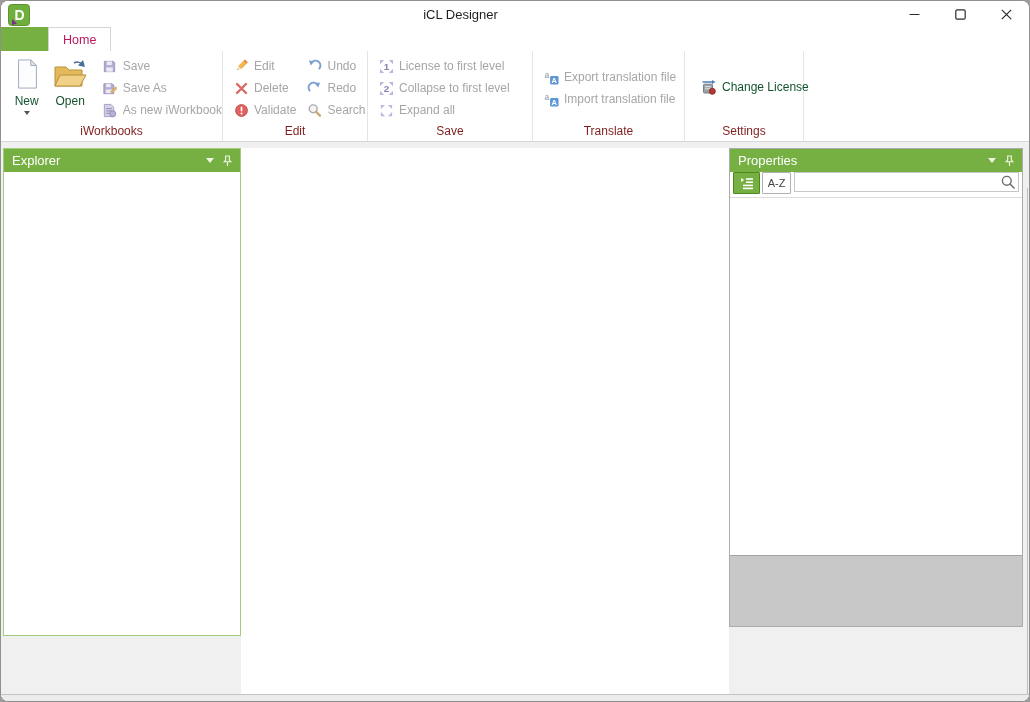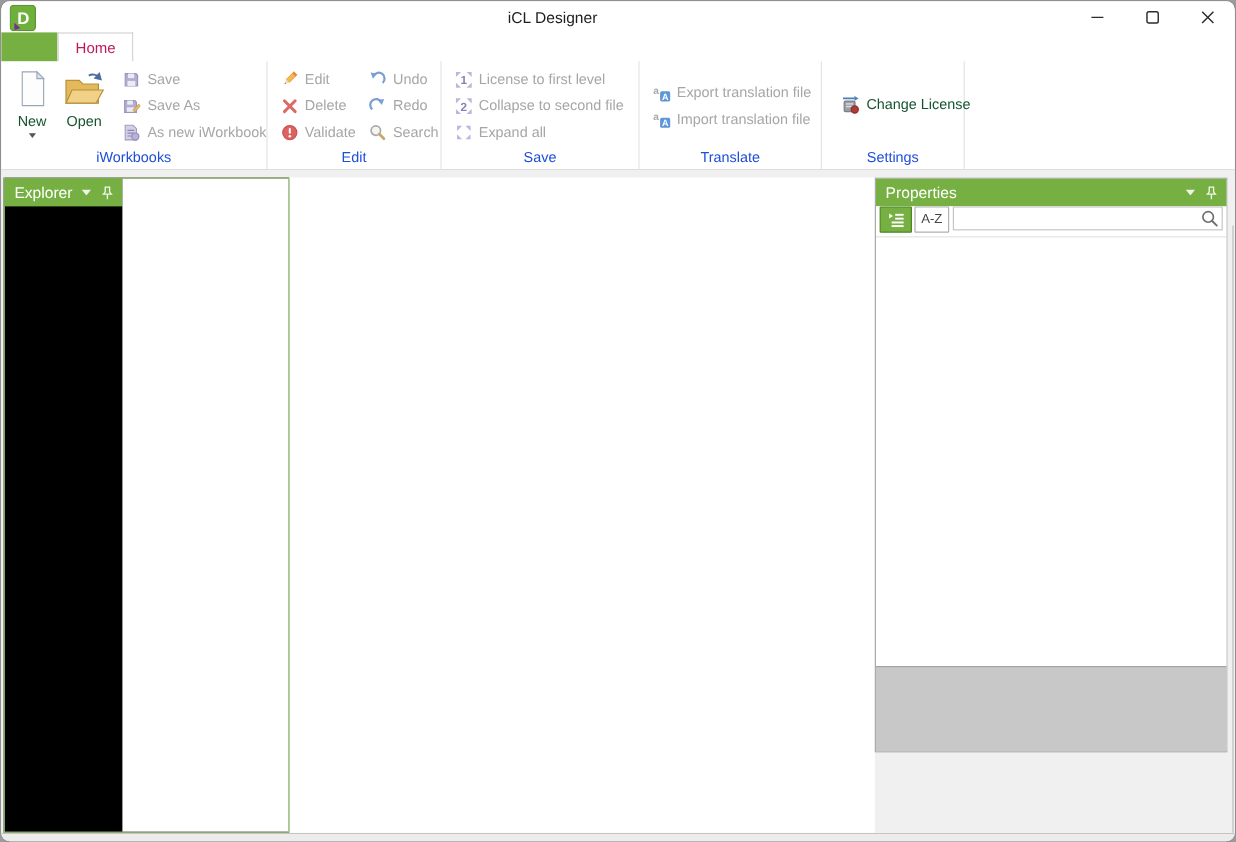--- a/index.html
+++ b/index.html
@@ -15,21 +15,21 @@
 
   
   .tabrow{height:24px;display:flex;background:#fff;position:relative;}
   .appmenu{width:47px;height:24px;background:#76b043;}
   .tab{height:24px;padding:0 14px;display:flex;align-items:center;font-size:12.5px;color:#be185d;}
   .tab.active{background:#fff;border:1px solid #d5d5d5;border-bottom:none;}
 
   
   .ribbon{height:91px;background:#fff;border-bottom:1px solid #d6d6d6;display:flex;}
   .rgroup{position:relative;height:100%;border-right:1px solid #e4e4e4;}
-  .rgroup-label{position:absolute;bottom:3px;left:0;right:0;text-align:center;font-size:12px;color:#1d4ed8;}
+  .rgroup-label{position:absolute;bottom:3px;left:0;right:0;text-align:center;font-size:12px;color:#7f1d1d;}
   .g-iworkbooks{width:222px;display:flex;align-items:flex-start;padding:4px 0 0 6px;}
   .g-edit{width:145px;display:flex;padding:4px 0 0 10px;}
   .g-view{width:165px;display:flex;flex-direction:column;padding:4px 0 0 10px;}
   .g-translate{width:152px;display:flex;flex-direction:column;padding:15px 0 0 10px;}
   .g-settings{width:119px;display:flex;padding:25px 0 0 16px;}
   .g-filler{flex:1;border-right:none;}
   .rcol{display:flex;flex-direction:column;}
   .rcol+.rcol{margin-left:10px;}
 
   .rbtn{display:flex;align-items:center;cursor:default;}
@@ -43,21 +43,21 @@
 
   
   .gapstrip{height:6px;background:#f0f0f0;}
   .dock{position:relative;height:546px;background:#f0f0f0;}
   .center-canvas{position:absolute;left:240px;top:0;width:488px;height:546px;background:#fff;}
 
   .panel-header{height:23px;background:#76b043;display:flex;align-items:center;padding:0 7px 0 8px;}
   .panel-title{flex:1;font-size:13px;color:#fff;}
   .ph-icon{display:flex;align-items:center;justify-content:center;margin-left:8px;cursor:default;}
 
-  .explorer{position:absolute;left:2px;top:0;width:238px;height:546px;background:#000000;border:1px solid #a2cd7e;display:flex;flex-direction:row;}
+  .explorer{position:absolute;left:2px;top:0;width:238px;height:488px;background:#f9a8d4;border:1px solid #a2cd7e;display:flex;flex-direction:column;}
   .explorer-body{flex:1;background:#fff;}
 
   .properties{position:absolute;left:728px;top:0;width:294px;height:479px;background:#fff;border:1px solid #ababab;display:flex;flex-direction:column;}
   .prop-toolbar{height:26px;display:flex;padding:0 3px;border-bottom:1px solid #dcdcdc;background:#fff;}
   .tbtn{height:22px;display:flex;align-items:center;justify-content:center;cursor:default;}
   .tbtn.cat{width:27px;background:#76b043;border:1px solid #4c8822;border-radius:1px;}
   .tbtn.az{width:29px;background:#fff;border:1px solid #b0b0b0;border-radius:1px;margin-left:2px;font-size:11px;color:#444;}
   .propsearch-wrap{flex:1;height:20px;margin-left:3px;border:1px solid #c6c6c6;display:flex;align-items:center;background:#fff;}
   .propsearch{flex:1;height:16px;border:none;outline:none;font-size:12px;padding:0 4px;min-width:0;}
   .searchglyph{width:16px;height:16px;margin-right:2px;flex:0 0 auto;}
@@ -249,21 +249,21 @@
       <div class="rbtn small disabled">
         <span class="ric">
           <svg width="15" height="15" viewBox="0 0 16 16">
             <polygon points="1,1 5.5,1 1,5.5" fill="#beb4e0"></polygon>
             <polygon points="15,1 10.5,1 15,5.5" fill="#beb4e0"></polygon>
             <polygon points="1,15 5.5,15 1,10.5" fill="#beb4e0"></polygon>
             <polygon points="15,15 10.5,15 15,10.5" fill="#beb4e0"></polygon>
             <text x="8" y="12" text-anchor="middle" font-size="10.5" font-weight="bold" fill="#8a80b5">2</text>
           </svg>
         </span>
-        <span class="rlabel">Collapse to second file</span>
+        <span class="rlabel">Collapse to first level</span>
       </div>
       <div class="rbtn small disabled">
         <span class="ric">
           <svg width="15" height="15" viewBox="0 0 16 16">
             <polygon points="2,2 6.5,2 2,6.5" fill="#beb4e0"></polygon>
             <polygon points="14,2 9.5,2 14,6.5" fill="#beb4e0"></polygon>
             <polygon points="2,14 6.5,14 2,9.5" fill="#beb4e0"></polygon>
             <polygon points="14,14 9.5,14 14,9.5" fill="#beb4e0"></polygon>
           </svg>
         </span>

